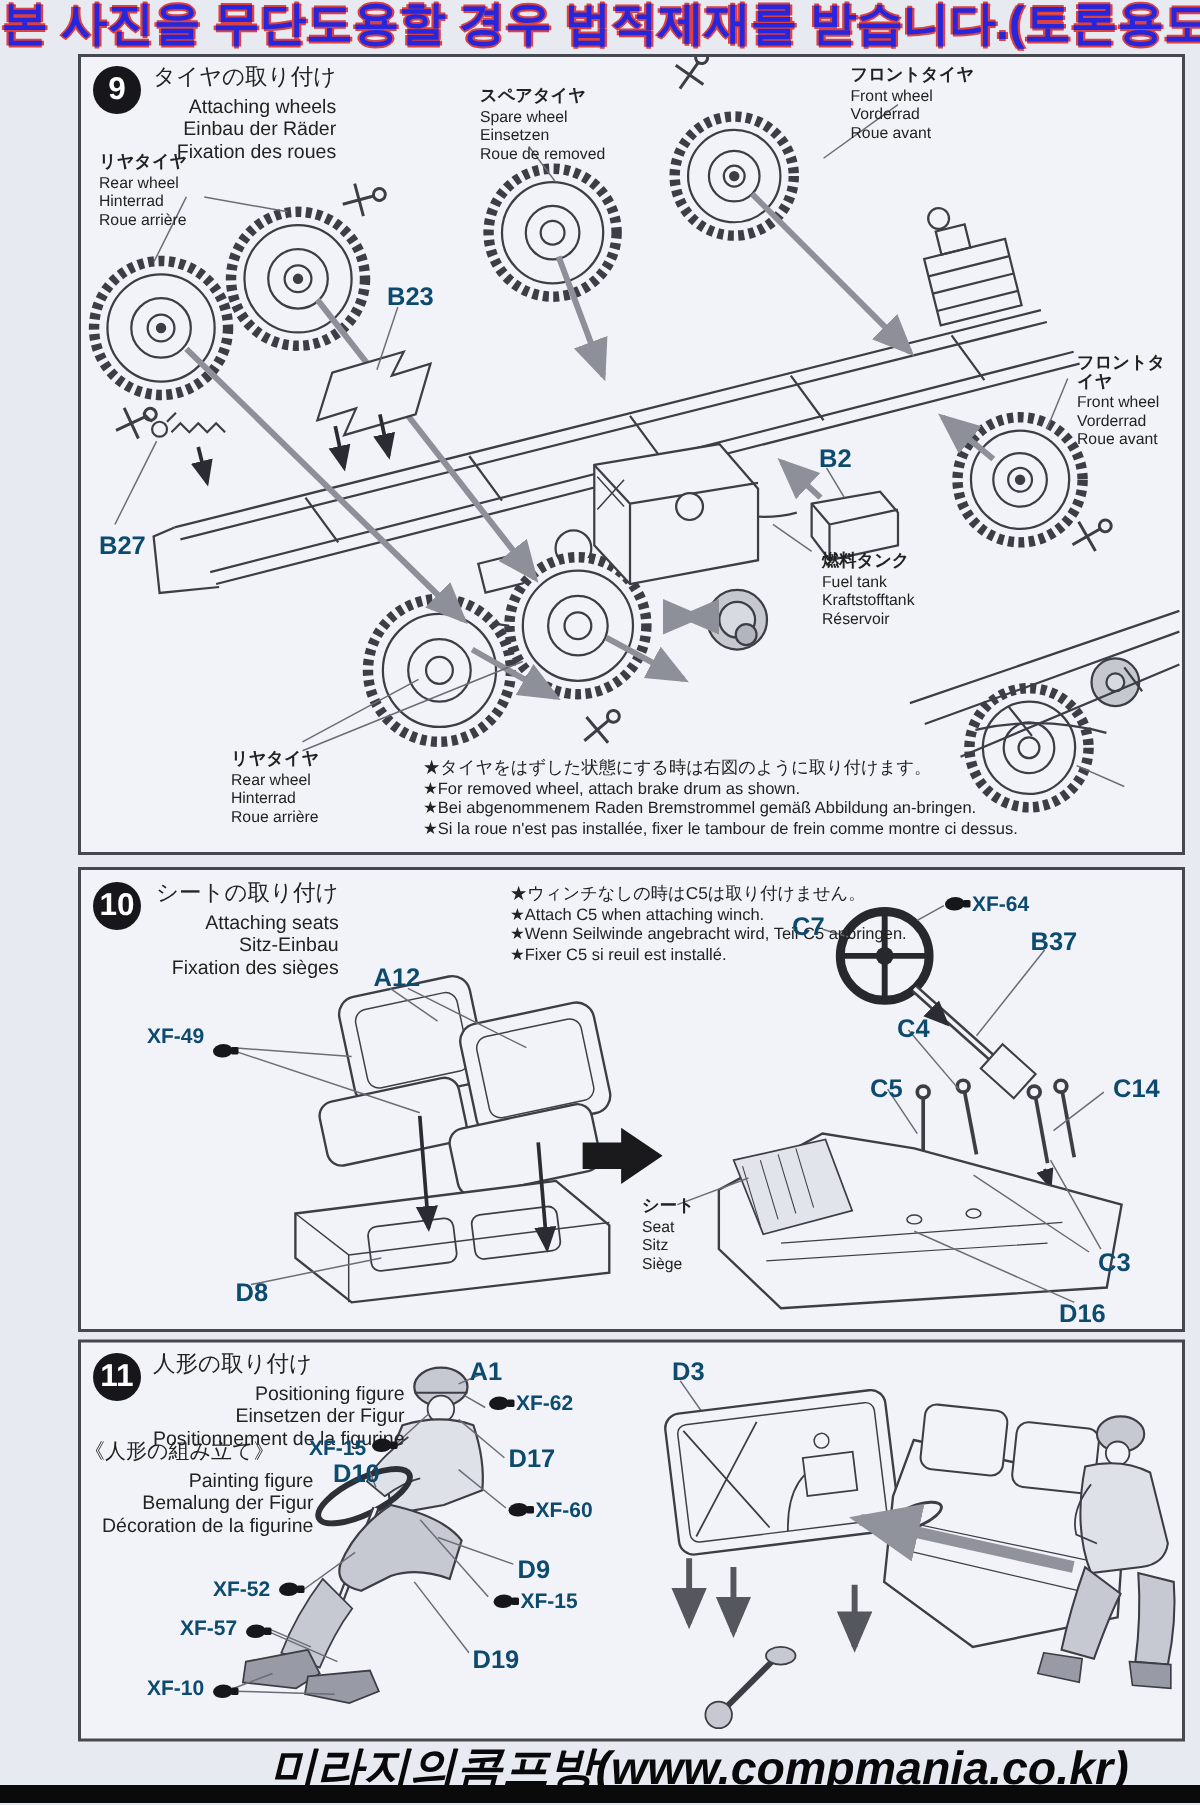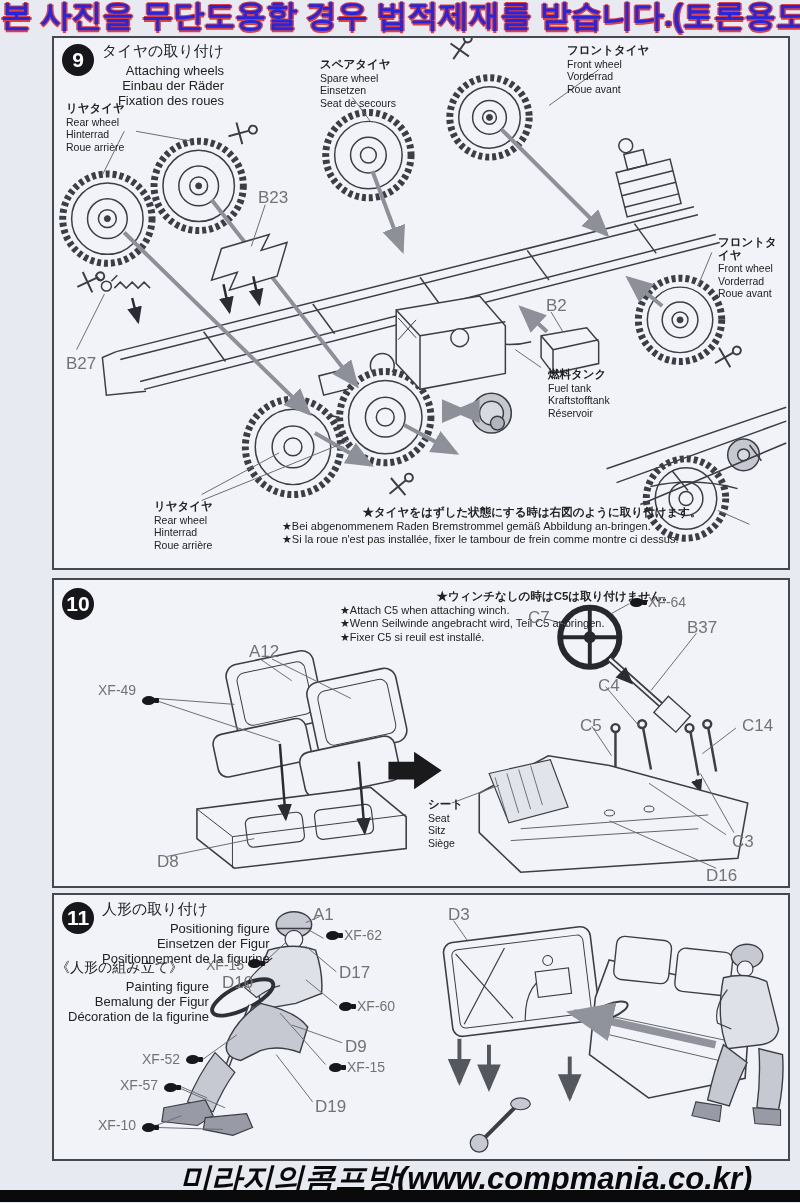--- a/index.html
+++ b/index.html
@@ -14,25 +14,25 @@
   .p10{top:578px;height:310px;}
   .p11{top:893px;height:268px;}
   .diag{position:absolute;left:0;top:0;width:100%;height:100%;z-index:1;}
   .stepnum{position:absolute;width:32px;height:32px;border-radius:50%;background:#17171b;color:#fff;
         font-size:21px;font-weight:bold;display:flex;align-items:center;justify-content:center;z-index:3;}
   .steptitle{position:absolute;z-index:3;}
   .steptitle .jp{font-size:15px;font-weight:normal;margin-bottom:2px;}
   .steptitle .ln{font-size:13px;line-height:15px;text-align:right;}
   .plabel{position:absolute;font-size:10.5px;line-height:12.5px;z-index:3;}
   .plabel .jp{font-weight:bold;font-size:11.5px;margin-bottom:1px;}
-  .pcode{position:absolute;font-size:17px;color:#737373;z-index:3;}
+  .pcode{position:absolute;font-size:17px;color:#0c4a6e;z-index:3;font-weight:bold;}
   .pcode.xf{font-size:14px;}
   .notes{position:absolute;z-index:3;font-size:11px;line-height:13.5px;}
   .notes div{padding-left:12px;text-indent:-12px;}
-  .notes .jp{font-weight:bold;font-size:11.5px;text-align:center;}
+  .notes .jp{font-weight:normal;font-size:11.5px;}
   .blob{position:absolute;width:13px;height:9px;background:#17171b;border-radius:60% 50% 55% 50%;z-index:3;}
   .blob::after{content:"";position:absolute;right:-4px;top:2px;width:5px;height:5px;background:#17171b;border-radius:1px;}
   .wm-bottom{position:absolute;left:180px;top:1158px;font-size:31px;font-weight:bold;font-style:italic;
         color:#09090b;z-index:4;white-space:nowrap;}
   .bbar{position:absolute;left:0;top:1190px;width:800px;height:12px;background:#0a0a0a;z-index:4;}
 </style>
 </head>
 <body>
 
 <div class="page">
@@ -214,21 +214,21 @@
     <div class="plabel" style="left:12px;top:64px">
       <div class="jp">リヤタイヤ</div>
       <div>Rear wheel</div>
       <div>Hinterrad</div>
       <div>Roue arrière</div>
     </div>
     <div class="plabel" style="left:266px;top:20px">
       <div class="jp">スペアタイヤ</div>
       <div>Spare wheel</div>
       <div>Einsetzen</div>
-      <div>Seat de secours</div>
+      <div>Roue de removed</div>
     </div>
     <div class="plabel" style="left:513px;top:6px">
       <div class="jp">フロントタイヤ</div>
       <div>Front wheel</div>
       <div>Vorderrad</div>
       <div>Roue avant</div>
     </div>
     <div class="plabel" style="left:664px;top:198px">
       <div class="jp">フロントタイヤ</div>
       <div>Front wheel</div>
@@ -247,20 +247,21 @@
       <div>Hinterrad</div>
       <div>Roue arrière</div>
     </div>
 
     <div class="pcode" style="left:204px;top:150px">B23</div>
     <div class="pcode" style="left:12px;top:316px">B27</div>
     <div class="pcode" style="left:492px;top:258px">B2</div>
 
     <div class="notes" style="left:228px;top:468px;width:500px">
       <div class="jp">★タイヤをはずした状態にする時は右図のように取り付けます。</div>
+      <div>★For removed wheel, attach brake drum as shown.</div>
       <div>★Bei abgenommenem Raden Bremstrommel gemäß Abbildung an-bringen.</div>
       <div>★Si la roue n'est pas installée, fixer le tambour de frein comme montre ci dessus.</div>
     </div>
   </section>
 
   <section class="panel p10">
     <svg class="diag" viewBox="0 0 738 310">
       <defs>
         <marker id="m10b" markerWidth="10" markerHeight="10" refX="6" refY="3" orient="auto">
             <path d="M0,0L7,3L0,6z" fill="#2a2c34"></path>
@@ -326,20 +327,26 @@
         <path d="M668,292 L560,244"></path>
         <path d="M400,226 L448,208"></path>
         <path d="M580,24 L562,34"></path>
         <path d="M100,120 L180,126 M100,122 L226,164"></path>
         <path d="M206,80 L238,102 M218,80 L298,120"></path>
         <path d="M112,280 L200,262"></path>
       </g>
     </svg>
 
     <div class="stepnum" style="left:8px;top:8px">10</div>
+    <div class="steptitle" style="left:50px;top:6px">
+      <div class="jp">シートの取り付け</div>
+      <div class="ln">Attaching seats</div>
+      <div class="ln">Sitz-Einbau</div>
+      <div class="ln">Fixation des sièges</div>
+    </div>
 
     <div class="notes" style="left:286px;top:10px;width:430px">
       <div class="jp">★ウィンチなしの時はC5は取り付けません。</div>
       <div>★Attach C5 when attaching winch.</div>
       <div>★Wenn Seilwinde angebracht wird, Teil C5 anbringen.</div>
       <div>★Fixer C5 si reuil est installé.</div>
     </div>
 
     <div class="pcode" style="left:195px;top:62px">A12</div>
     <div class="pcode xf" style="left:44px;top:102px">XF-49</div>

